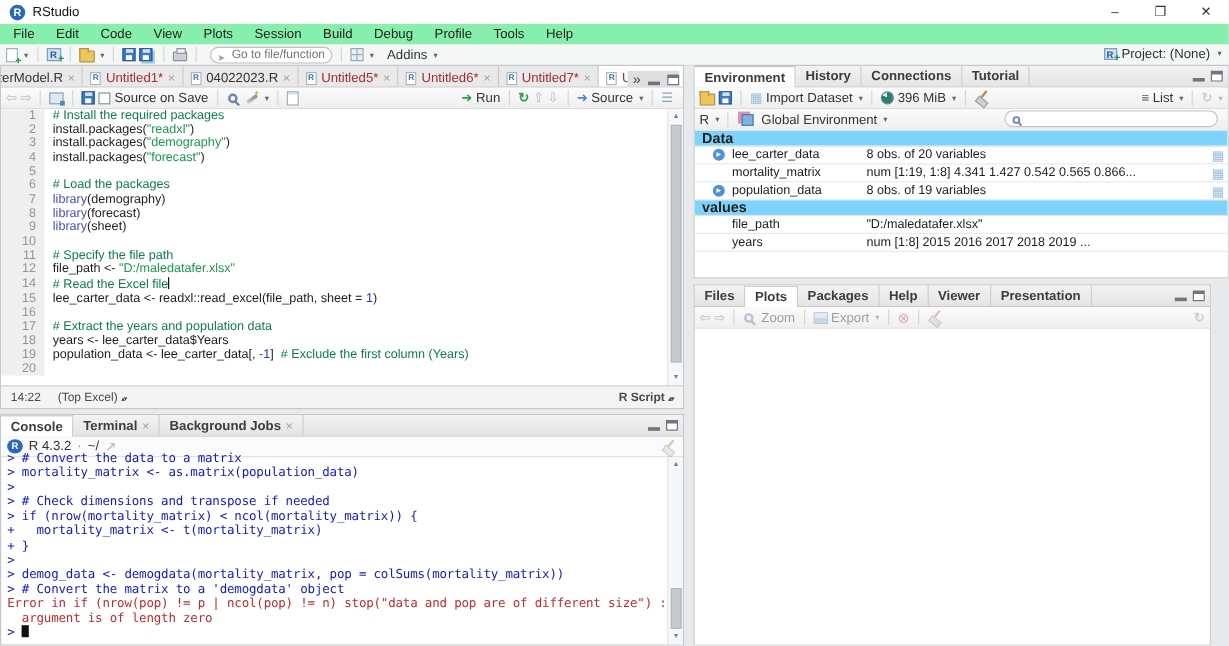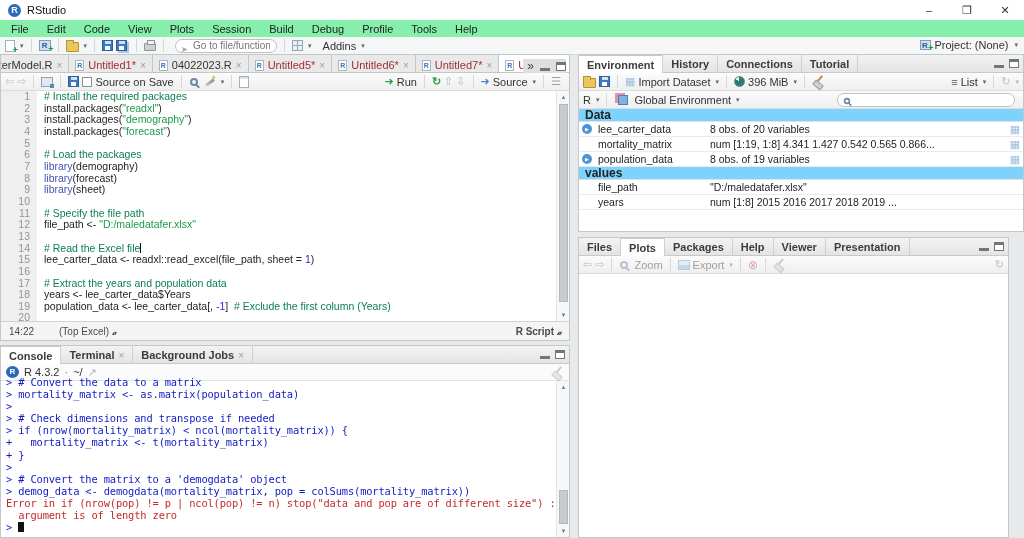--- a/index.html
+++ b/index.html
@@ -94,40 +94,40 @@
 .srcright{margin-left:auto;display:flex;align-items:center;gap:3px;padding-right:4px;}
 .codewrap{position:absolute;left:0;top:36px;right:0;bottom:19px;overflow:hidden;background:#fff;}
 .codeline{display:flex;white-space:pre;font-family:"DejaVu Sans Mono",monospace;font-size:10.5px;line-height:11.65px;}
 .gut{flex:0 0 36px;text-align:right;padding-right:7px;color:#949494;background:#efefef;}
 .ctext{padding-left:7px;color:#1d1d1d;}
 .tok-c{color:var(--c-comment);}
 .tok-s{color:var(--c-string);}
 .tok-k{color:var(--c-keyword);}
 .tok-n{color:var(--c-number);}
 .caret1{display:inline-block;width:1px;height:10px;background:#111;vertical-align:-1px;}
-.statusbar{position:absolute;left:0;bottom:0;right:0;height:19px;background:#f4f4f4;border-top:1px solid #d2d2d2;display:flex;align-items:center;font-size:10px;color:#4a4a4a;padding:0 8px;gap:25px;}
+.statusbar{position:absolute;left:0;bottom:0;right:0;height:19px;background:#f4f4f4;border-top:1px solid #d2d2d2;display:flex;align-items:center;font-size:10px;color:#4a4a4a;padding:0 8px;gap:14px;}
 .statusbar .right{margin-left:auto;display:flex;align-items:center;gap:3px;font-weight:bold;}
 
 .vsb{position:absolute;right:0;width:13px;background:#f6f7f8;border-left:1px solid #e3e5e6;}
 .sbarrow{position:absolute;left:0;width:13px;height:12px;text-align:center;color:#7a8288;font-size:6px;line-height:12px;}
 .sbthumb{position:absolute;left:2px;width:9px;background:#c7cbcf;border:1px solid #b4b8bc;}
 
 #console{left:0;top:345px;width:570px;height:193px;}
 .cver{position:absolute;left:0;top:18px;right:0;height:17px;background:#fbfbfb;border-bottom:1px solid #e2e2e2;display:flex;align-items:center;gap:5px;padding:0 5px;color:#333;}
 .cver .rlogo{margin:0;}
 .cbody{position:absolute;left:0;top:35px;right:13px;bottom:0;overflow:hidden;padding-left:5px;}
 .cline{white-space:pre;font-family:"DejaVu Sans Mono",monospace;font-size:10.4px;line-height:12.1px;letter-spacing:-0.15px;}
 .cl-in{color:var(--c-console_input);}
 .cl-err{color:var(--c-error);}
 .cblock{display:inline-block;width:6px;height:10px;background:#111;vertical-align:-1px;}
 
 #envpane{left:578px;top:54px;width:446px;height:178px;}
 .envlist{position:absolute;left:0;top:54px;right:0;bottom:0;background:#fff;overflow:hidden;font-family:"DejaVu Sans Mono",monospace;font-size:10.5px;}
 .esec{height:13px;background:#7dd3fc;border-bottom:1px solid #dfe3e5;font-family:"Liberation Sans",sans-serif;font-weight:bold;font-size:12px;padding:0 0 0 6px;line-height:13px;color:#222;}
-.erow{height:15px;display:flex;align-items:center;border-bottom:1px solid #e8ebed;padding-left:3px;}
+.erow{height:15px;display:flex;align-items:center;border-bottom:1px solid #e8ebed;padding-left:15px;}
 .erow .nm{flex:0 0 112px;white-space:nowrap;overflow:hidden;color:#1d1d1d;}
 .erow .sp{flex:0 0 16px;}
 .erow .spi{flex:0 0 16px;display:flex;align-items:center;}
 .erow .val{flex:1;white-space:nowrap;overflow:hidden;color:#1d1d1d;}
 .erow .g-tblico{flex:0 0 16px;color:#9cc0de;font-size:11px;text-align:center;}
 .envsearch{position:relative;margin-left:auto;margin-right:4px;}
 .envsearch input{width:178px;height:14px;border:1px solid #c3c3c3;border-radius:7px;padding:0 6px 0 17px;outline:none;background:#fff;}
 .envsearch .i-mag{position:absolute;left:5px;top:3px;transform:scale(.8);}
 
 #plotspane{left:578px;top:237px;width:431px;height:301px;}
@@ -268,21 +268,20 @@
       <div class="codeline"><span class="gut">3</span><span class="ctext"><span>install.packages(</span><span class="tok-s">"demography"</span><span>)</span></span></div>
       <div class="codeline"><span class="gut">4</span><span class="ctext"><span>install.packages(</span><span class="tok-s">"forecast"</span><span>)</span></span></div>
       <div class="codeline"><span class="gut">5</span><span class="ctext"> </span></div>
       <div class="codeline"><span class="gut">6</span><span class="ctext"><span class="tok-c"># Load the packages</span></span></div>
       <div class="codeline"><span class="gut">7</span><span class="ctext"><span class="tok-k">library</span><span>(demography)</span></span></div>
       <div class="codeline"><span class="gut">8</span><span class="ctext"><span class="tok-k">library</span><span>(forecast)</span></span></div>
       <div class="codeline"><span class="gut">9</span><span class="ctext"><span class="tok-k">library</span><span>(sheet)</span></span></div>
       <div class="codeline"><span class="gut">10</span><span class="ctext"> </span></div>
       <div class="codeline"><span class="gut">11</span><span class="ctext"><span class="tok-c"># Specify the file path</span></span></div>
       <div class="codeline"><span class="gut">12</span><span class="ctext"><span>file_path &lt;- </span><span class="tok-s">"D:/maledatafer.xlsx"</span></span></div>
-      <div class="codeline"><span class="gut">13</span><span class="ctext"> </span></div>
       <div class="codeline"><span class="gut">14</span><span class="ctext"><span class="tok-c"># Read the Excel file</span><span class="caret1"></span></span></div>
       <div class="codeline"><span class="gut">15</span><span class="ctext"><span>lee_carter_data &lt;- readxl::read_excel(file_path, sheet = </span><span class="tok-n">1</span><span>)</span></span></div>
       <div class="codeline"><span class="gut">16</span><span class="ctext"> </span></div>
       <div class="codeline"><span class="gut">17</span><span class="ctext"><span class="tok-c"># Extract the years and population data</span></span></div>
       <div class="codeline"><span class="gut">18</span><span class="ctext"><span>years &lt;- lee_carter_data$Years</span></span></div>
       <div class="codeline"><span class="gut">19</span><span class="ctext"><span>population_data &lt;- lee_carter_data[, </span><span class="tok-n">-1</span><span>]  </span><span class="tok-c"># Exclude the first column (Years)</span></span></div>
       <div class="codeline"><span class="gut">20</span><span class="ctext"> </span></div>
     </div>
   <div class="vsb" style="top:36px;bottom:19px">
     <span class="sbarrow" style="top:0">▲</span>
@@ -330,22 +329,22 @@
   </div>
   <div class="cbody" id="cbody" style="margin-top: -5px;">
       <div class="cline cl-in">&gt; # Convert the data to a matrix</div>
       <div class="cline cl-in">&gt; mortality_matrix &lt;- as.matrix(population_data)</div>
       <div class="cline cl-in">&gt; </div>
       <div class="cline cl-in">&gt; # Check dimensions and transpose if needed</div>
       <div class="cline cl-in">&gt; if (nrow(mortality_matrix) &lt; ncol(mortality_matrix)) {</div>
       <div class="cline cl-in">+   mortality_matrix &lt;- t(mortality_matrix)</div>
       <div class="cline cl-in">+ }</div>
       <div class="cline cl-in">&gt; </div>
+      <div class="cline cl-in">&gt; demog_data &lt;- demogdata(mortality_matrix, pop = colSums(mortality_matrix))</div>
       <div class="cline cl-in">&gt; # Convert the matrix to a 'demogdata' object</div>
-      <div class="cline cl-in">&gt; demog_data &lt;- demogdata(mortality_matrix, pop = colSums(mortality_matrix))</div>
       <div class="cline cl-err">Error in if (nrow(pop) != p | ncol(pop) != n) stop("data and pop are of different size") :</div>
       <div class="cline cl-err">  argument is of length zero</div>
       <div class="cline cl-in">&gt; <span class="cblock"></span></div>
     </div>
   <div class="vsb" style="top:35px;bottom:0">
     <span class="sbarrow" style="top:0">▲</span>
     <span class="sbarrow" style="bottom:0">▼</span>
     <span class="sbthumb" style="bottom:13px;height:34px"></span>
   </div>
 </div>

